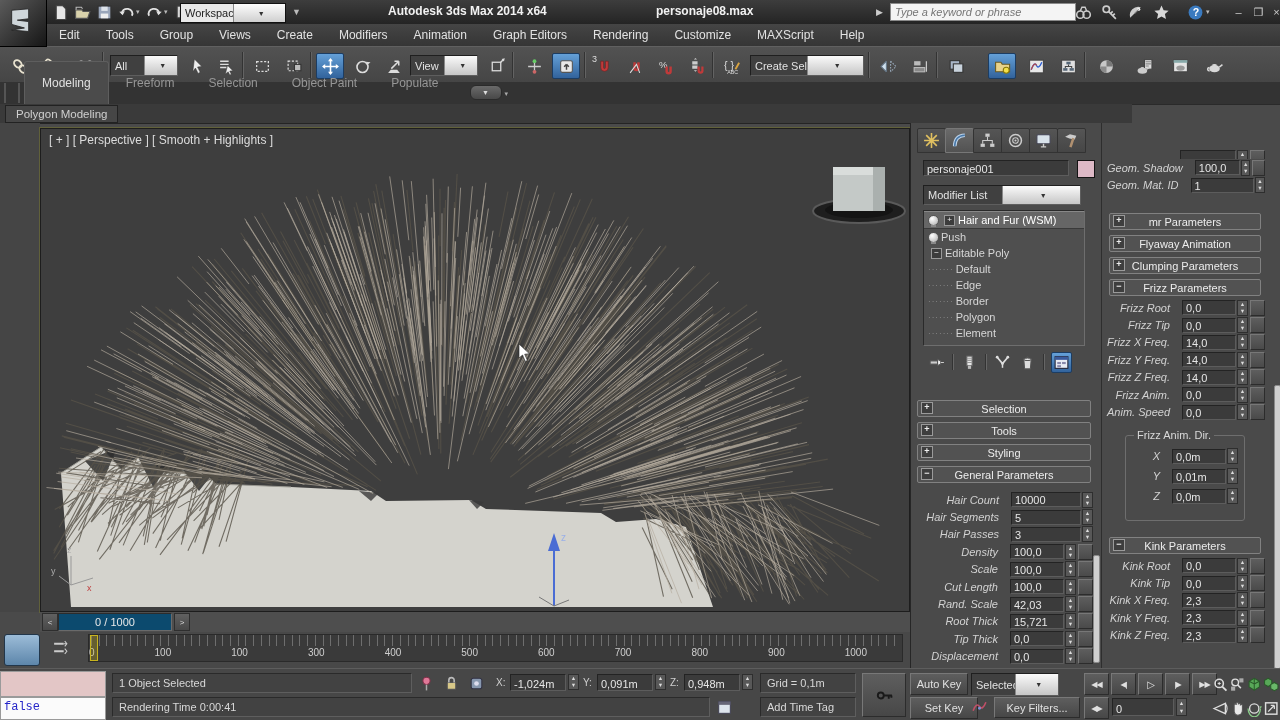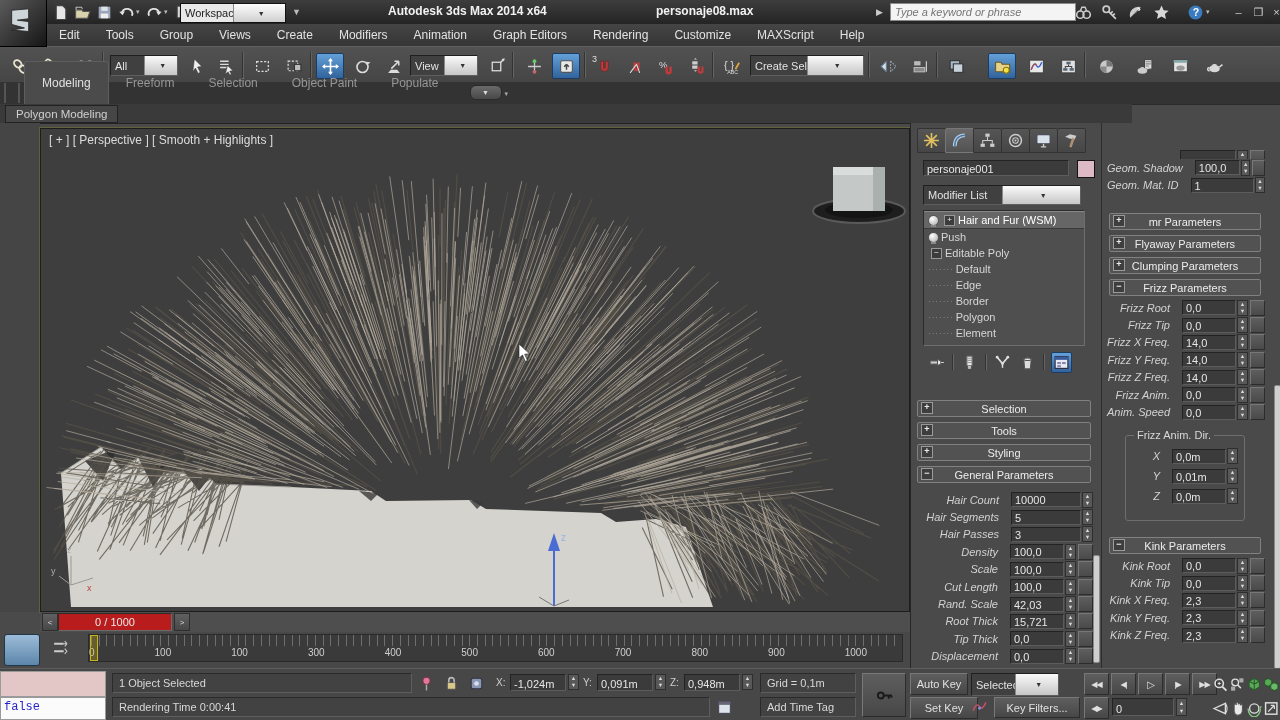--- a/index.html
+++ b/index.html
@@ -72,21 +72,21 @@
   .pfld{height:15px;}
   .spin{width:11px;height:16px;display:flex;flex-direction:column;background:#585858;border:1px solid #2e2e2e;box-sizing:border-box;margin-left:1px;}
   .spin i{flex:1;display:flex;align-items:center;justify-content:center;font-style:normal;color:#ddd;font-size:5.5px;line-height:5px;}
   .mapbtn{width:15px;height:16px;background:linear-gradient(#5e5e5e,#4a4a4a);border:1px solid;border-color:#777 #2c2c2c #2c2c2c #777;box-sizing:border-box;margin-left:2px;}
   .scrollsliver{background:#cfcfcf;border:1px solid #8a8a8a;width:5px;border-radius:2px;}
   .grpbox{border:1px solid #6e6e6e;border-radius:3px;}
   .grptitle{position:absolute;left:8px;top:-7px;background:#4a4a4a;padding:0 3px;color:#d8d8d8;font-size:11px;}
   
   .timeslider{left:40px;top:612px;width:870px;height:20px;background:#4e4e4e;border-bottom:1px solid #333;display:flex;align-items:center;}
   .tsbtn{width:14px;height:16px;background:linear-gradient(#606060,#484848);border:1px solid #2e2e2e;color:#ddd;display:flex;align-items:center;justify-content:center;font-size:8px;margin-left:2px;}
-  .tsval{width:112px;height:16px;background:#b91c1c;border:1px solid;border-color:#2c2c2c #6a6a6a #6a6a6a #2c2c2c;display:flex;align-items:center;justify-content:center;color:#e8e8e8;}
+  .tsval{width:112px;height:16px;background:#0c4a6e;border:1px solid;border-color:#2c2c2c #6a6a6a #6a6a6a #2c2c2c;display:flex;align-items:center;justify-content:center;color:#e8e8e8;}
   .trackbar{left:40px;top:632px;width:870px;height:36px;background:#484848;border-bottom:1px solid #2c2c2c;}
   .minicurve{left:12px;top:7px;width:24px;height:20px;}
   .ruler{left:48px;top:2px;width:815px;height:28px;background:#3a3a3a;border:1px solid #2a2a2a;box-sizing:border-box;overflow:hidden;}
   .rticks{position:absolute;left:2px;top:0;right:0;height:11px;
      background:repeating-linear-gradient(90deg,#6e6e6e 0 1px,transparent 1px 7.72px);}
   .rlabels{position:absolute;left:0;top:12px;width:778px;display:flex;justify-content:space-between;color:#cfcfcf;font-size:10px;padding-left:0px;}
   .tmarker{position:absolute;left:1px;top:0;width:8px;height:26px;background:rgba(214,192,30,.28);border:1px solid #c8b41e;box-sizing:border-box;}
   .layouttab{left:4px;top:634px;width:34px;height:30px;background:linear-gradient(#9cbcd8,#5d86ab);border:1px solid #22364a;border-radius:3px;}
   
   .statusbar{left:0;top:668px;width:1280px;height:52px;background:#474747;border-top:1px solid #5d5d5d;}
@@ -764,21 +764,21 @@
           </div>
         </div>
       </div>
     <div class="abs" id="rollouts-col2" style="left:198px;top:90px;width:152px">
         <div class="roll">
           <span class="pm">+</span>
           <span class="rtitle">mr Parameters</span>
         </div>
         <div class="roll">
           <span class="pm">+</span>
-          <span class="rtitle">Flyaway Parameters</span>
+          <span class="rtitle">Flyaway Animation</span>
         </div>
         <div class="roll">
           <span class="pm">+</span>
           <span class="rtitle">Clumping Parameters</span>
         </div>
         <div class="roll">
           <span class="pm">−</span>
           <span class="rtitle">Frizz Parameters</span>
         </div>
       </div>

